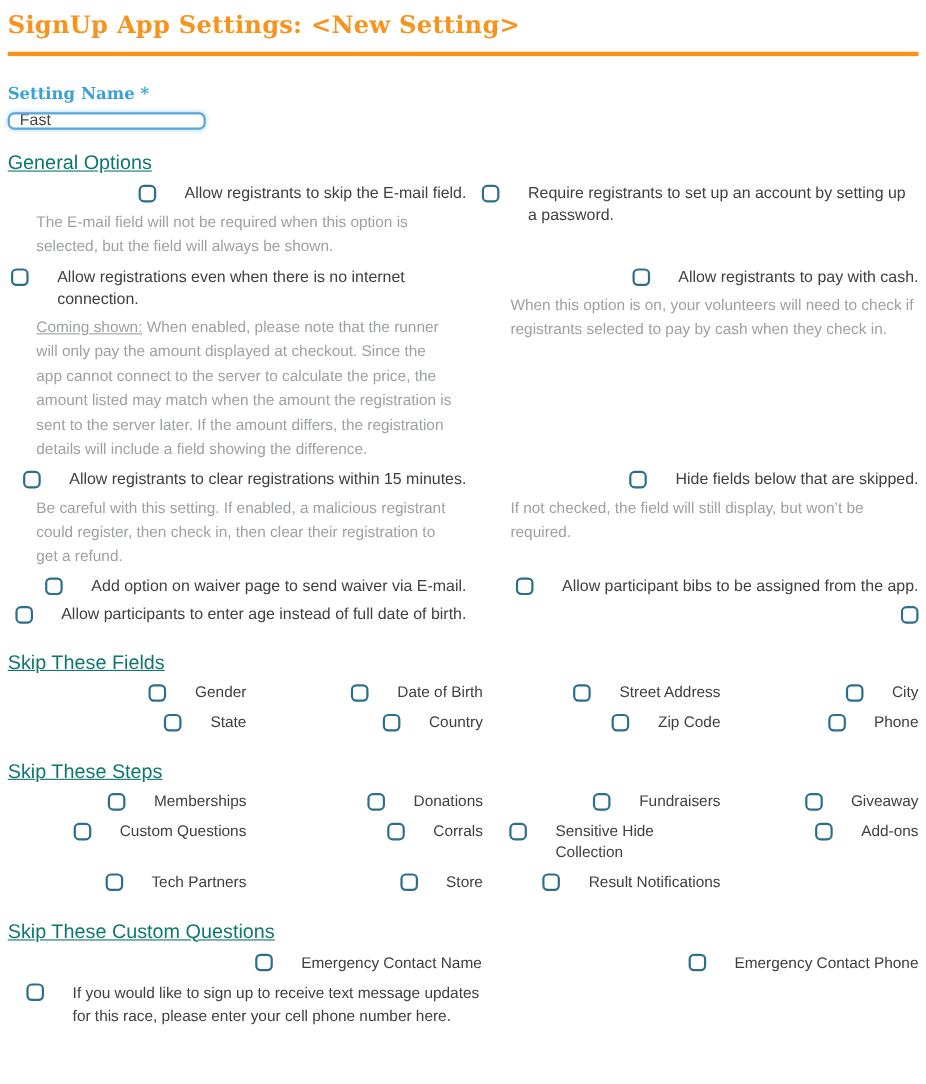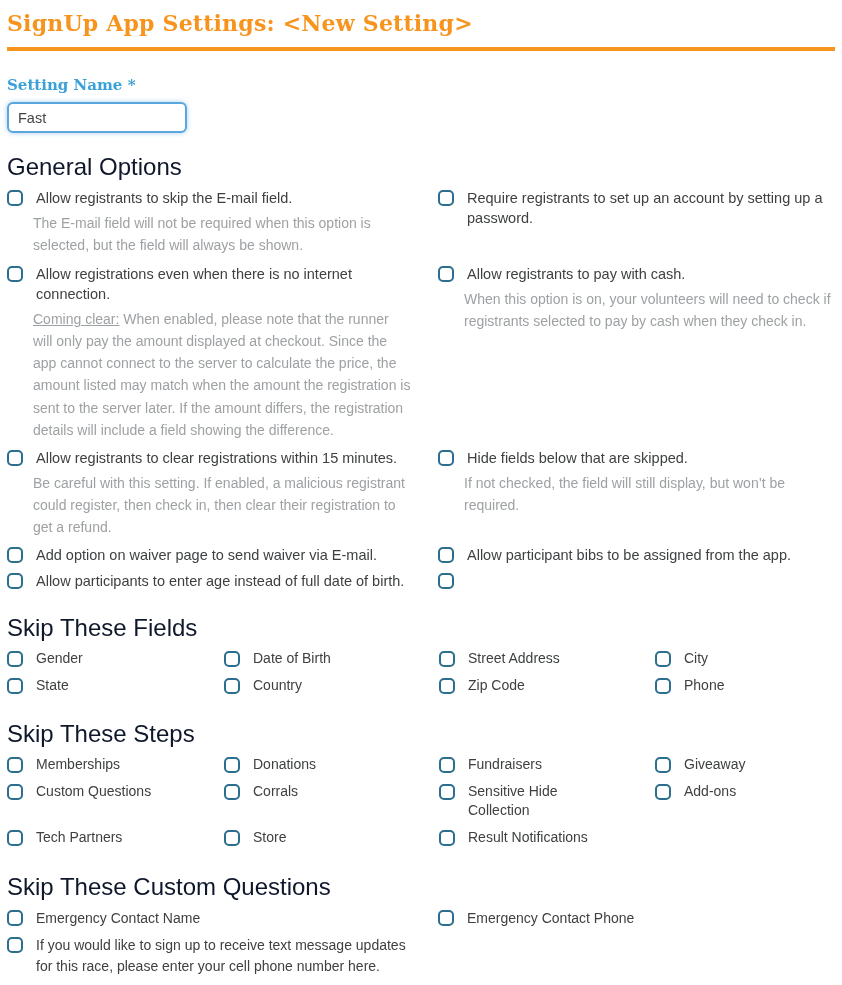--- a/index.html
+++ b/index.html
@@ -31,47 +31,49 @@
   .field-label {
     font-family: "DejaVu Serif", serif;
     font-weight: bold;
     font-size: 15px;
     color: #3aa1d8;
   }
   .setting-input {
     display: block;
     margin-top: 8px;
     width: 180px;
-    height: 31px;
+    height: 16px;
     padding: 4px 9px;
     font-family: "Liberation Sans", sans-serif;
     font-size: 14.5px;
     color: #444;
     border: 2px solid #5aa7de;
     border-radius: 6px;
     outline: none;
     box-shadow: 0 0 5px rgba(90,167,222,0.55);
   }
   
   .section-heading {
-    font-size: 24px;
+    font-size: 18px;
     font-weight: 400;
-    color: #0f172a;
+    color: #0f766e;
     margin: 18px 0 7px 0;
+    text-decoration: underline;
   }
   .section-heading.first { margin-top: 20px; }
   
   .opt-row { display: flex; align-items: flex-start; }
   .opt-cell { width: 431px; padding-right: 14px; }
   .opt-cell.right { width: 397px; flex: none; padding-right: 0; }
   .option {
     display: flex;
     align-items: flex-start;
-    gap: 13px;
+    gap: 26px;
     margin-bottom: 5px;
+    justify-content: flex-end;
   }
   .cb {
     appearance: none;
     -webkit-appearance: none;
     flex: none;
     width: 16px;
     height: 16px;
     border: 2px solid #2b6e8e;
     border-radius: 5px;
     background: #fff;
@@ -139,21 +141,21 @@
   </div>
 </div>
 
 <div class="opt-row">
   <div class="opt-cell">
     <div class="option">
       <input type="checkbox" class="cb" style="">
       <div class="option-label">Allow registrations even when there is no internet connection.</div>
     </div>
     <div class="option-help">
-      <span class="u">Coming clear:</span><span> When enabled, please note that the runner will only pay the amount displayed at checkout. Since the app cannot connect to the server to calculate the price, the amount listed may match when the amount the registration is sent to the server later. If the amount differs, the registration details will include a field showing the difference.</span>
+      <span class="u">Coming shown:</span><span> When enabled, please note that the runner will only pay the amount displayed at checkout. Since the app cannot connect to the server to calculate the price, the amount listed may match when the amount the registration is sent to the server later. If the amount differs, the registration details will include a field showing the difference.</span>
     </div>
   </div>
   <div class="opt-cell right">
     <div class="option">
       <input type="checkbox" class="cb" style="">
       <div class="option-label">Allow registrants to pay with cash.</div>
     </div>
     <div class="option-help">When this option is on, your volunteers will need to check if registrants selected to pay by cash when they check in.</div>
   </div>
 </div>

